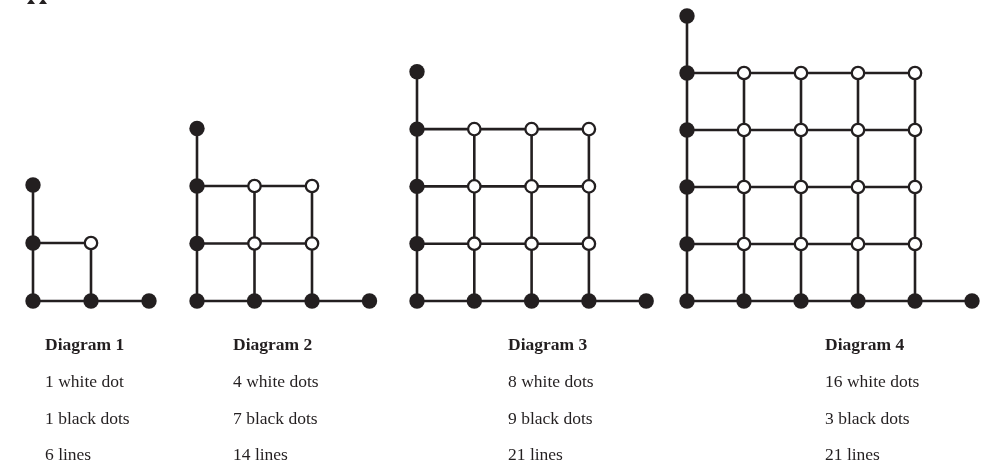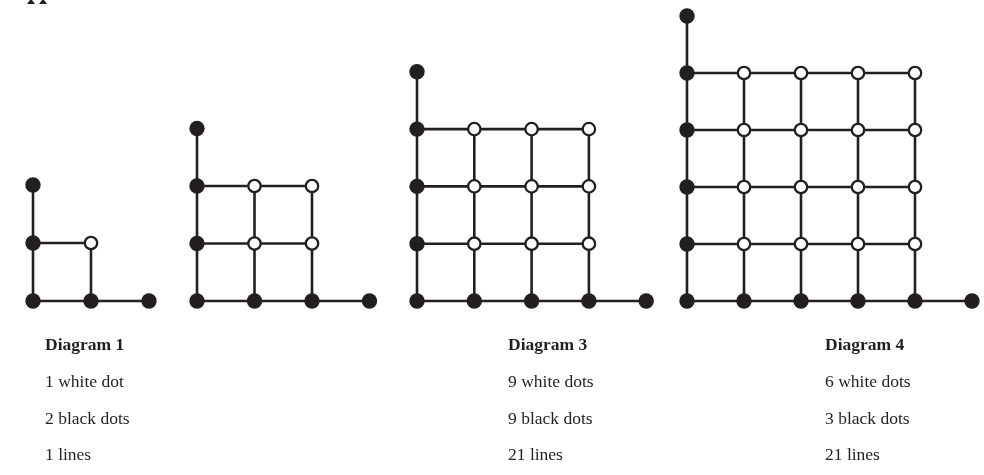--- a/index.html
+++ b/index.html
@@ -142,32 +142,38 @@
         <circle cx="858" cy="73" r="6.2" fill="#ffffff" stroke="#231f20" stroke-width="2.3"></circle>
         <circle cx="915" cy="73" r="6.2" fill="#ffffff" stroke="#231f20" stroke-width="2.3"></circle>
         <circle cx="687" cy="16" r="7.7" fill="#231f20"></circle>
         <circle cx="972" cy="301" r="7.7" fill="#231f20"></circle>
       </g>
     </svg>
 
   <div class="caption cap-c1">
     <div class="cap-row cap-title cap-r0">Diagram 1</div>
     <div class="cap-row cap-r1">1 white dot</div>
-    <div class="cap-row cap-r2">2 black dots</div>
-    <div class="cap-row cap-r3">1 lines</div>
+    <div class="cap-row cap-r2">1 black dots</div>
+    <div class="cap-row cap-r3">6 lines</div>
   </div>
 
+  <div class="caption cap-c2">
+    <div class="cap-row cap-title cap-r0">Diagram 2</div>
+    <div class="cap-row cap-r1">4 white dots</div>
+    <div class="cap-row cap-r2">7 black dots</div>
+    <div class="cap-row cap-r3">14 lines</div>
+  </div>
 
   <div class="caption cap-c3">
     <div class="cap-row cap-title cap-r0">Diagram 3</div>
-    <div class="cap-row cap-r1">9 white dots</div>
+    <div class="cap-row cap-r1">8 white dots</div>
     <div class="cap-row cap-r2">9 black dots</div>
     <div class="cap-row cap-r3">21 lines</div>
   </div>
 
   <div class="caption cap-c4">
     <div class="cap-row cap-title cap-r0">Diagram 4</div>
-    <div class="cap-row cap-r1">6 white dots</div>
+    <div class="cap-row cap-r1">16 white dots</div>
     <div class="cap-row cap-r2">3 black dots</div>
     <div class="cap-row cap-r3">21 lines</div>
   </div>
 
 </div>
 
 </body></html>

